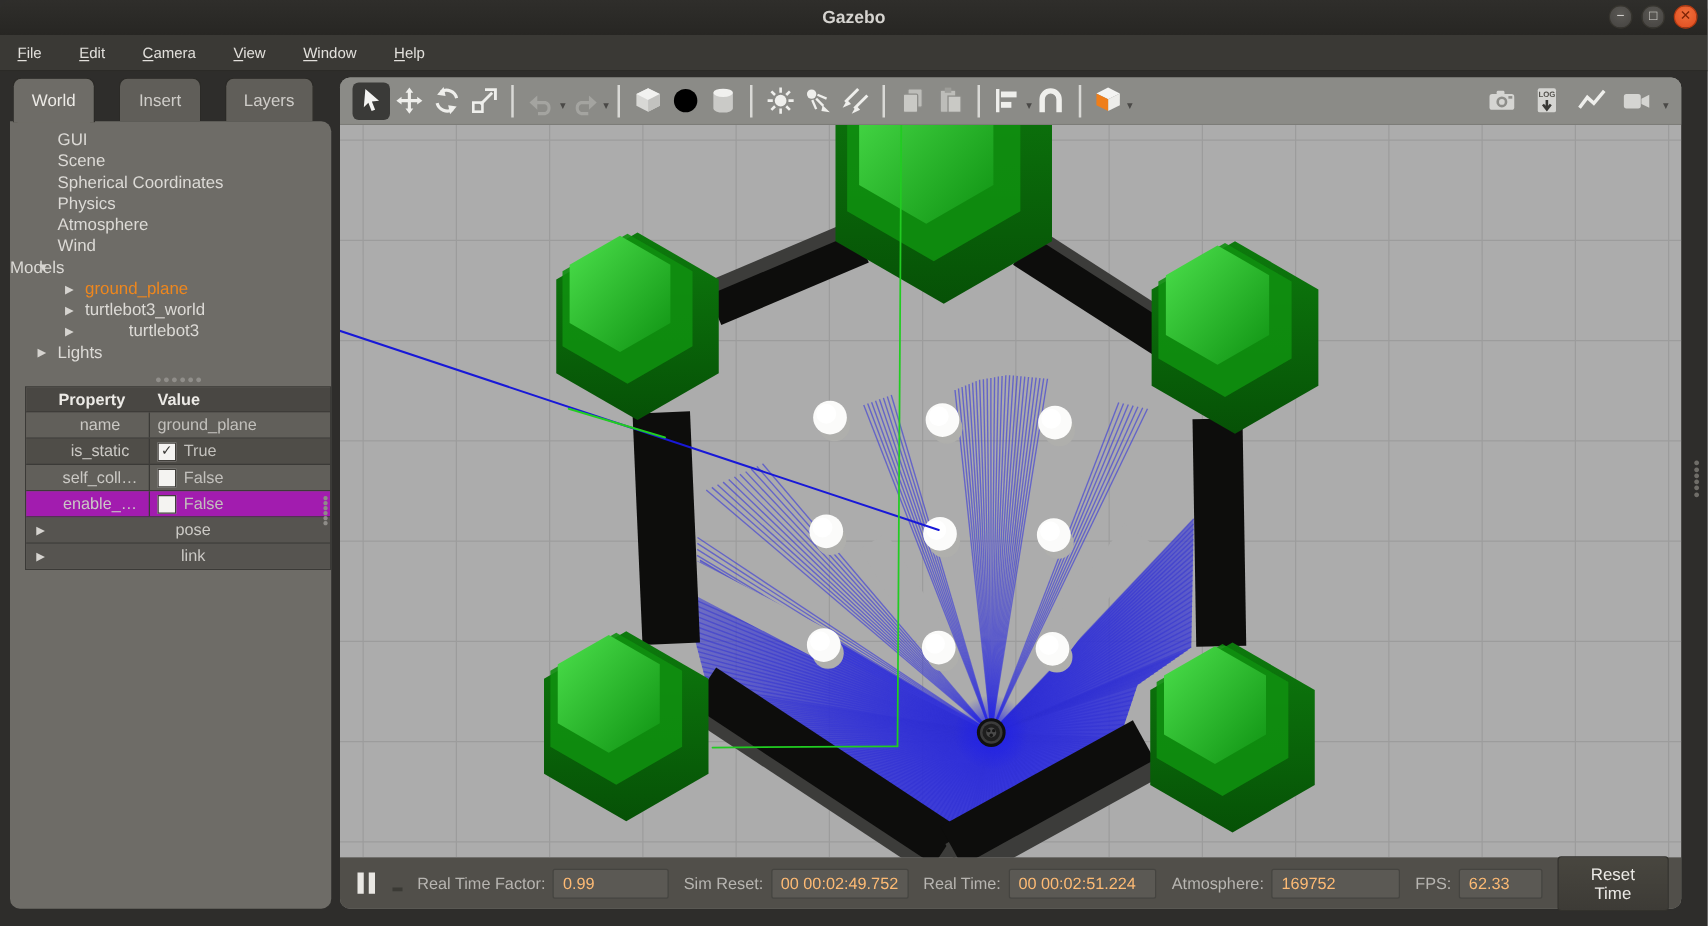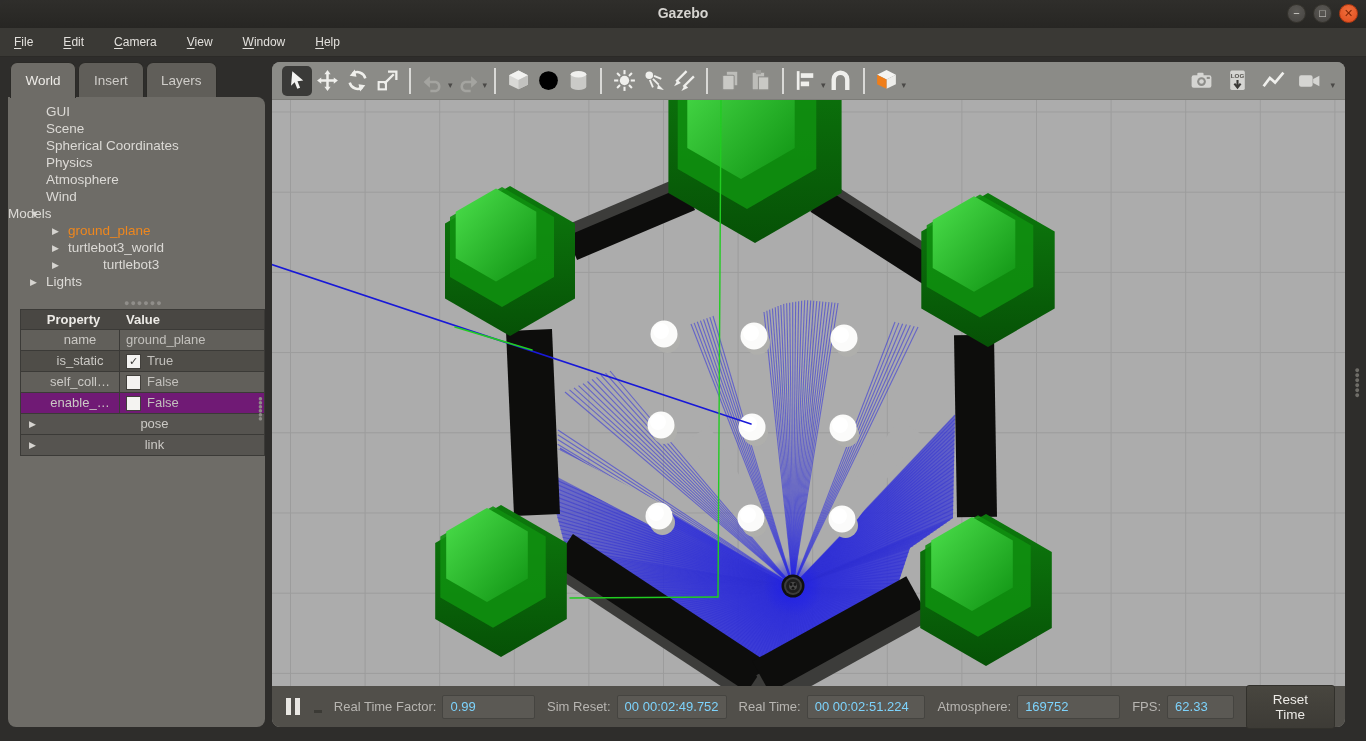--- a/index.html
+++ b/index.html
@@ -29,21 +29,21 @@
   .winbtn.close{background:radial-gradient(circle at 50% 35%,#F0703C,#DF4B1E);border-color:#B23A12;color:#7E2406;font-weight:bold;}
   
   .menubar{
     position:absolute;left:0;top:28px;width:1366px;height:29px;
     background:#3A3935;border-bottom:1px solid #2B2A27;
     display:flex;align-items:center;padding-left:14px;box-sizing:border-box;gap:30px;
   }
   .menuitem{color:#E2E0DC;font-size:12px;cursor:default;}
   .menuitem .mn{text-decoration:underline;text-underline-offset:2px;}
   
-  .tabs{position:absolute;left:10px;top:62px;height:35px;display:flex;gap:2px;z-index:3;}
+  .tabs{position:absolute;left:10px;top:62px;height:35px;display:flex;gap:19px;z-index:3;}
   .tab{
     min-width:66px;padding:0 14px;height:35px;line-height:35px;text-align:center;
     font-size:13.5px;color:#CFCDC9;background:#605E59;
     border:1px solid #2B2A27;border-bottom:none;border-radius:7px 7px 0 0;box-sizing:border-box;
   }
   .tab.active{background:#6E6C67;color:#EDEBE7;height:36px;}
   .panelbody{
     position:absolute;left:8px;top:97px;width:257px;height:630px;
     background:#6E6C67;border-radius:0 8px 8px 8px;z-index:2;
   }
@@ -101,21 +101,21 @@
     background:#514F4A;border-radius:0 0 8px 8px;
     display:flex;align-items:center;padding:0 10px 0 12px;box-sizing:border-box;
     font-size:13px;
   }
   .pausebtn{display:flex;gap:4px;margin-right:12px;padding:2px;}
   .pausebtn .bar{width:5px;height:17px;background:#E9E7E3;}
   .stepwidget{width:9px;height:3px;background:#3B3A35;margin-right:12px;margin-top:10px;}
   .sblabel{color:#B7B5B1;margin-right:6px;white-space:nowrap;}
   .sbfield{
     background:#5B5954;border:1px solid #454440;border-radius:2px;
-    color:#7dd3fc;padding:2px 7px;height:18px;line-height:18px;white-space:nowrap;
+    color:#fdba74;padding:2px 7px;height:18px;line-height:18px;white-space:nowrap;
     box-sizing:content-box;margin-right:12px;
   }
   .resetbtn{
     margin-left:auto;background:linear-gradient(#48463F,#3D3B36);
     border:1px solid #32312C;border-radius:3px;color:#ECEAE6;
     padding:6px 14px;font-size:13.5px;
   }
   
   .vsplitdots{position:absolute;right:6px;top:368px;color:#6F6D68;font-size:9px;line-height:5px;z-index:2;}
 </style>
@@ -171,21 +171,21 @@
         <div class="vcell">ground_plane</div>
       </div>
       <div class="prow" style="background: rgb(79, 77, 72);">
         <div class="pcell">is_static</div>
         <div class="vcell"><span class="checkbox">✓</span>True</div>
       </div>
       <div class="prow" style="background: rgb(97, 95, 90);">
         <div class="pcell">self_coll…</div>
         <div class="vcell"><span class="checkbox"></span>False</div>
       </div>
-      <div class="prow" style="background: #701a75;">
+      <div class="prow" style="background: #a21caf;">
         <div class="pcell">enable_…</div>
         <div class="vcell"><span class="checkbox"></span>False</div>
       </div>
       <div class="prow group" style="background: rgb(86, 84, 80);">
         <div class="pcell"><span class="garrow">▶</span>pose</div>
       </div>
       <div class="prow group" style="background: rgb(86, 84, 80);">
         <div class="pcell"><span class="garrow">▶</span>link</div>
       </div>
     </div>

